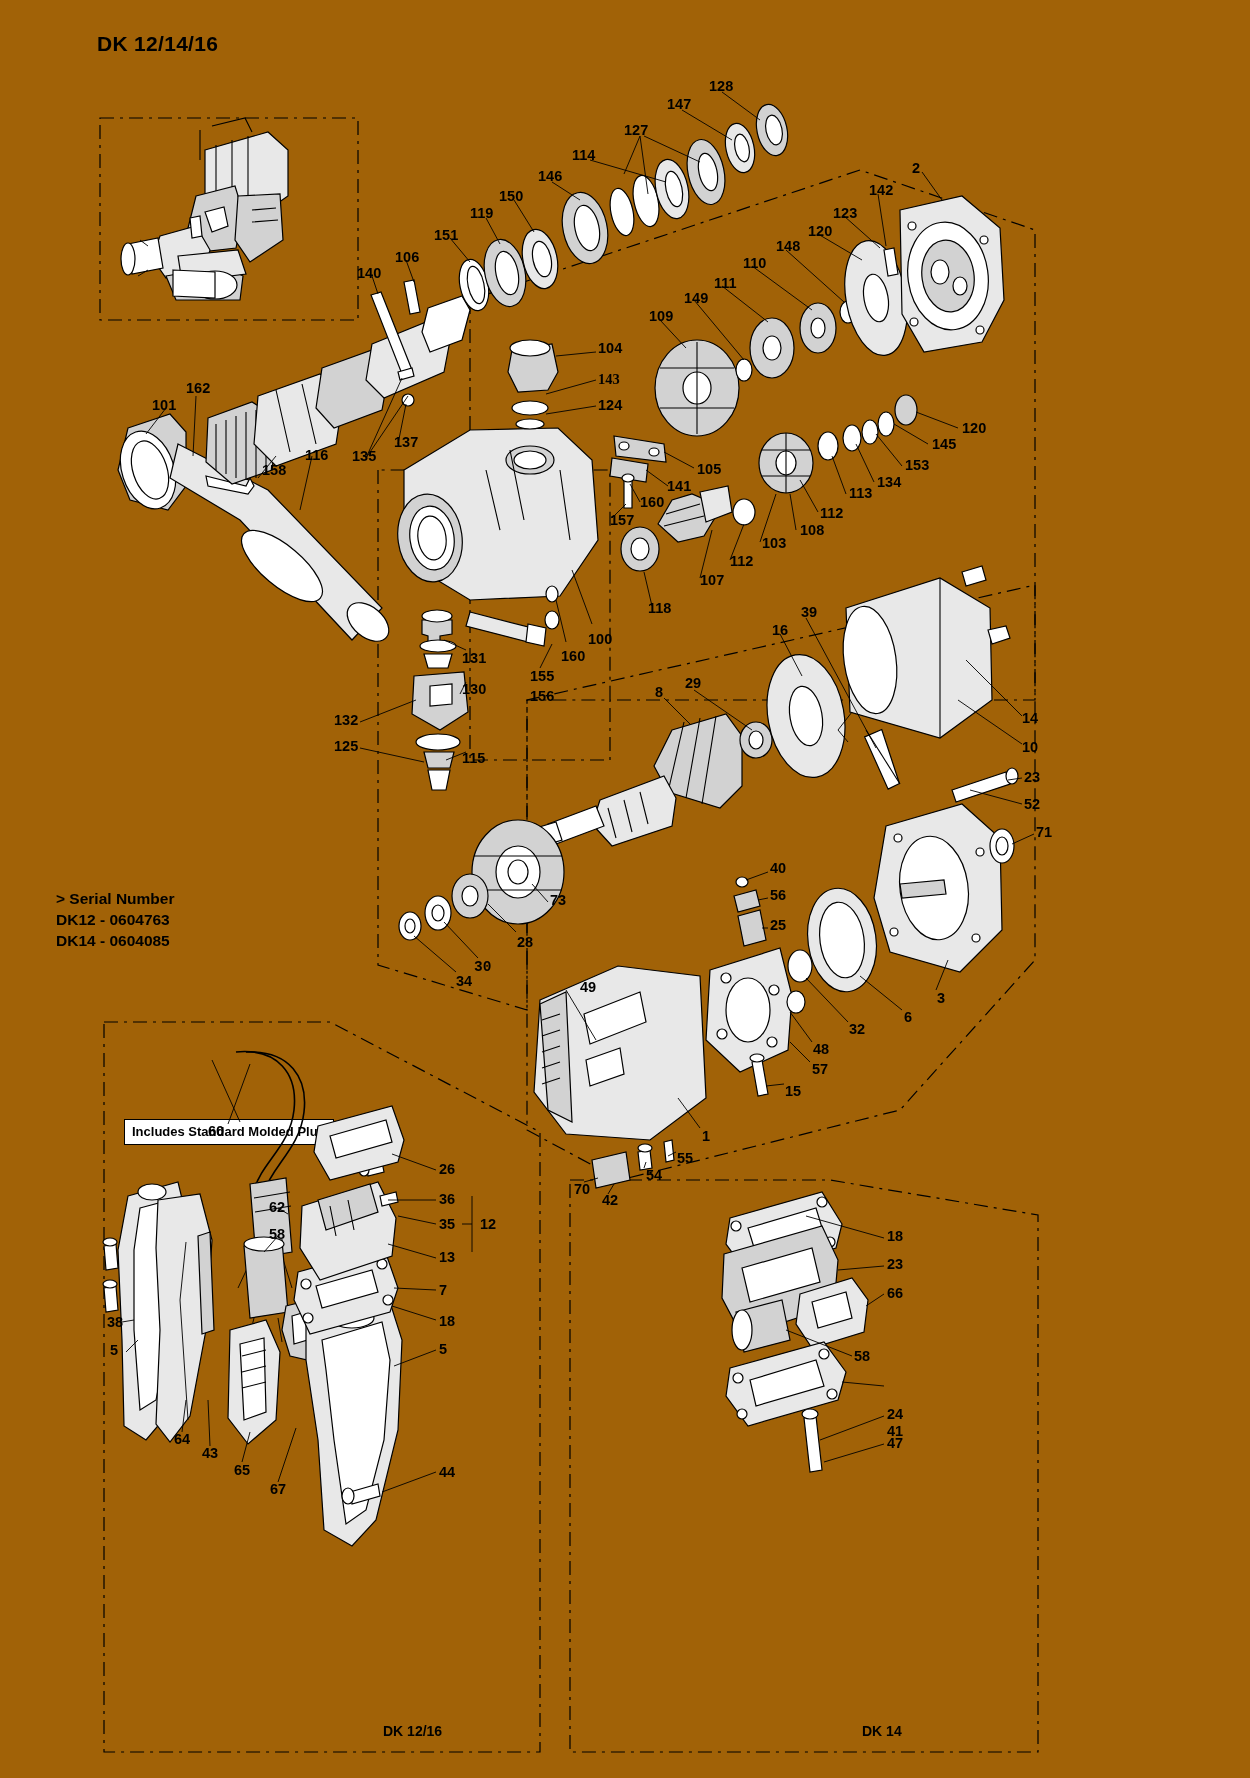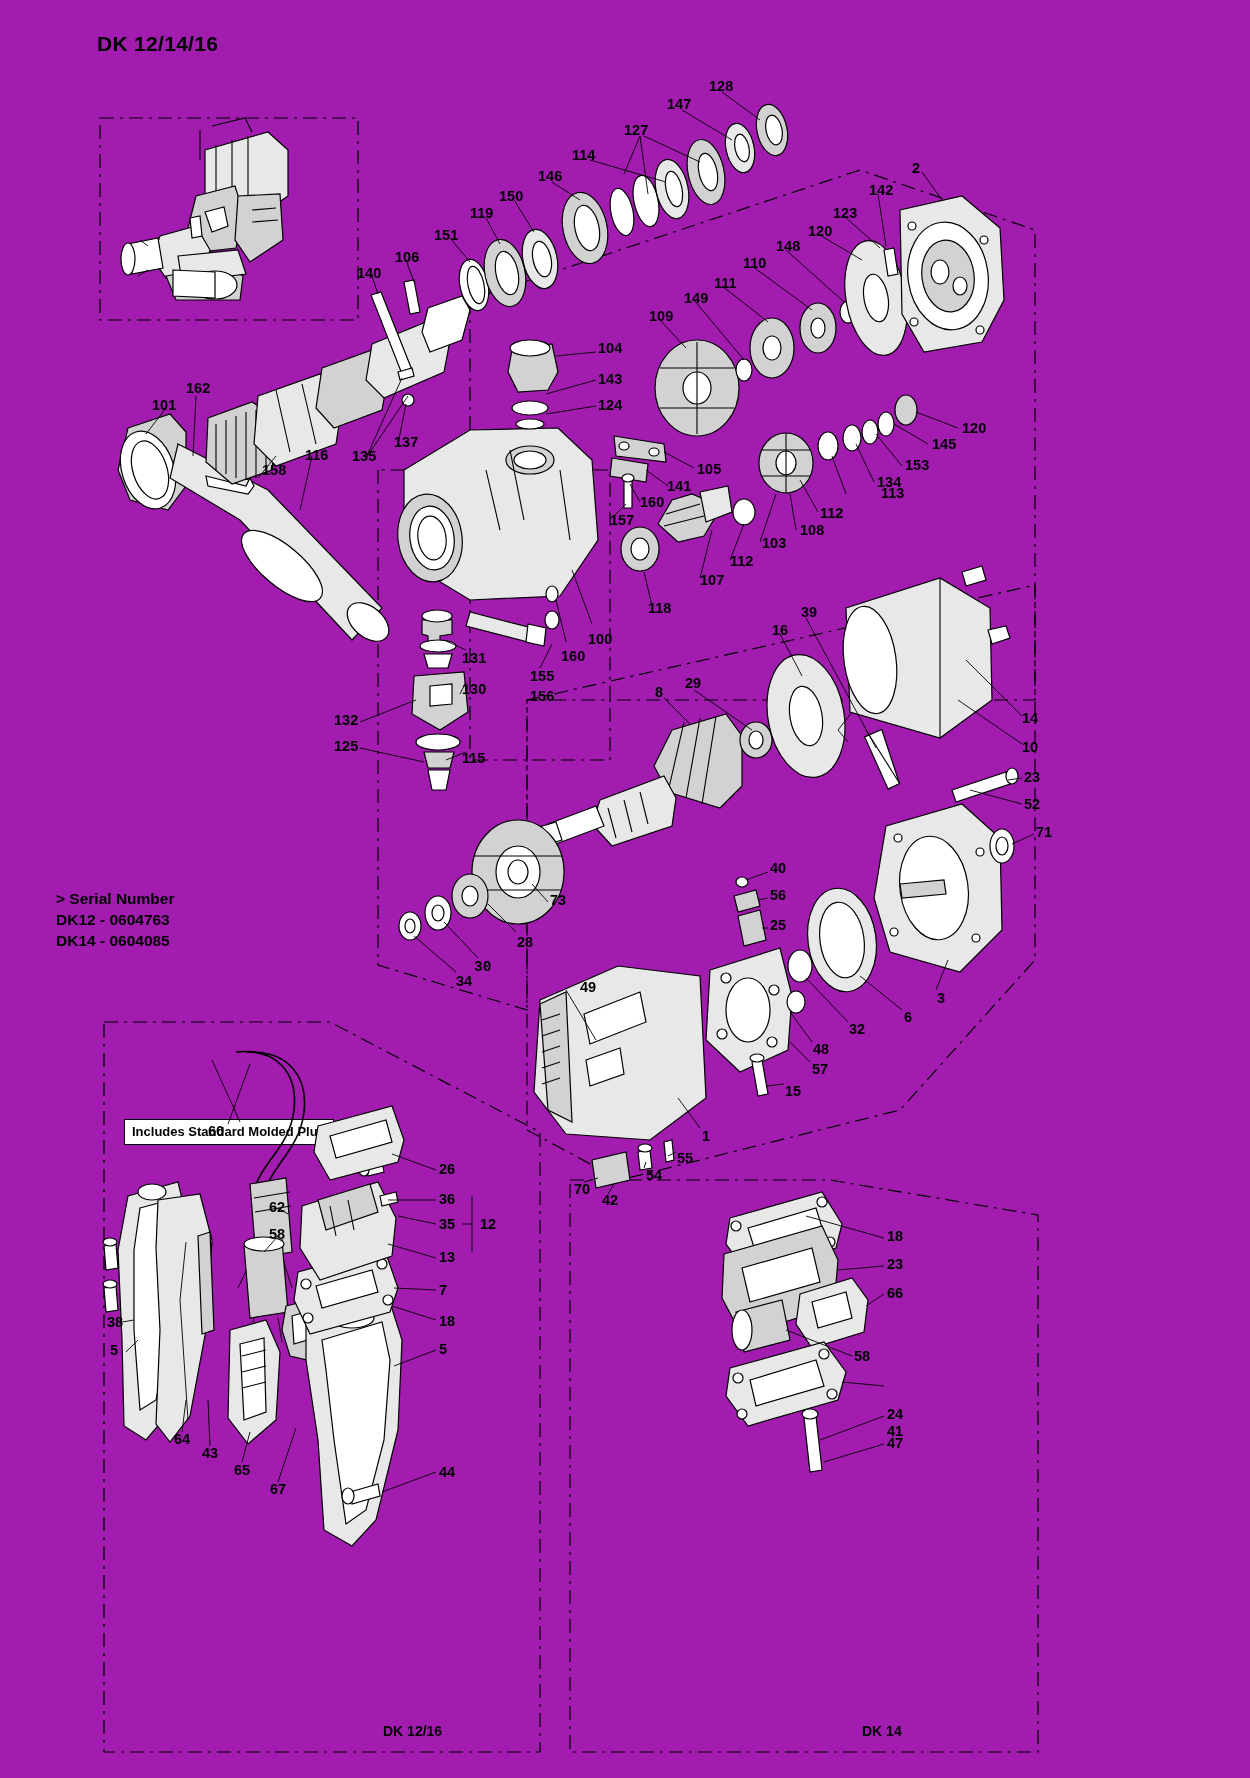--- a/index.html
+++ b/index.html
@@ -9,21 +9,21 @@
   }
   body {
     font-family: "Liberation Sans", sans-serif;
     color: #000;
   }
   #page {
     position: relative;
     width: 1250px;
     height: 1778px;
     overflow: hidden;
-    background: #a21caf;
+    background: #a16207;
   }
   #page-title {
     position: absolute;
     left: 97px;
     top: 32px;
     font-size: 21px;
     font-weight: bold;
     letter-spacing: 0.3px;
   }
   .serial-block {
@@ -566,33 +566,33 @@
   <div class="cl" style="left:808px; top:223px;">120</div>
   <div class="cl" style="left:434px; top:227px;">151</div>
   <div class="cl" style="left:776px; top:238px;">148</div>
   <div class="cl" style="left:395px; top:249px;">106</div>
   <div class="cl" style="left:743px; top:255px;">110</div>
   <div class="cl" style="left:357px; top:265px;">140</div>
   <div class="cl" style="left:714px; top:275px;">111</div>
   <div class="cl" style="left:684px; top:290px;">149</div>
   <div class="cl" style="left:649px; top:308px;">109</div>
   <div class="cl" style="left:598px; top:340px;">104</div>
-  <div class="cl" style="left:598px; top:371px;">143</div>
+  <div class="cl" style="left:598px; top:371px;font-family:Liberation Serif, serif;">143</div>
   <div class="cl" style="left:152px; top:397px;">101</div>
   <div class="cl" style="left:186px; top:380px;">162</div>
   <div class="cl" style="left:598px; top:397px;">124</div>
   <div class="cl" style="left:962px; top:420px;">120</div>
   <div class="cl" style="left:932px; top:436px;">145</div>
   <div class="cl" style="left:905px; top:457px;">153</div>
   <div class="cl" style="left:877px; top:474px;">134</div>
   <div class="cl" style="left:352px; top:448px;">135</div>
   <div class="cl" style="left:394px; top:434px;">137</div>
   <div class="cl" style="left:697px; top:461px;">105</div>
   <div class="cl" style="left:667px; top:478px;">141</div>
-  <div class="cl" style="left:849px; top:485px;margin-left:32px;">113</div>
+  <div class="cl" style="left:849px; top:485px;">113</div>
   <div class="cl" style="left:305px; top:447px;">116</div>
   <div class="cl" style="left:262px; top:462px;">158</div>
   <div class="cl" style="left:640px; top:494px;">160</div>
   <div class="cl" style="left:820px; top:505px;">112</div>
   <div class="cl" style="left:610px; top:512px;">157</div>
   <div class="cl" style="left:800px; top:522px;">108</div>
   <div class="cl" style="left:762px; top:535px;">103</div>
   <div class="cl" style="left:730px; top:553px;">112</div>
   <div class="cl" style="left:700px; top:572px;">107</div>
   <div class="cl" style="left:648px; top:600px;">118</div>

